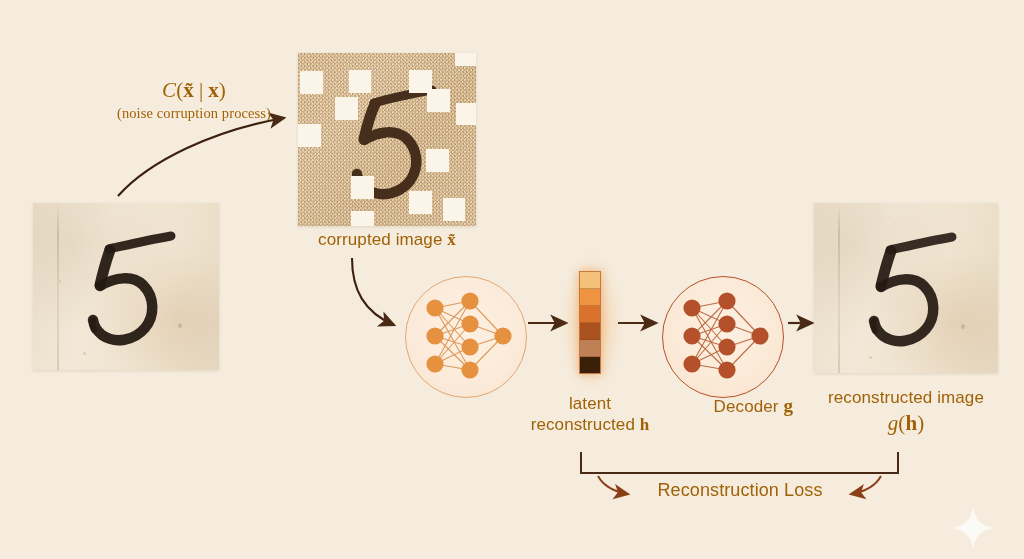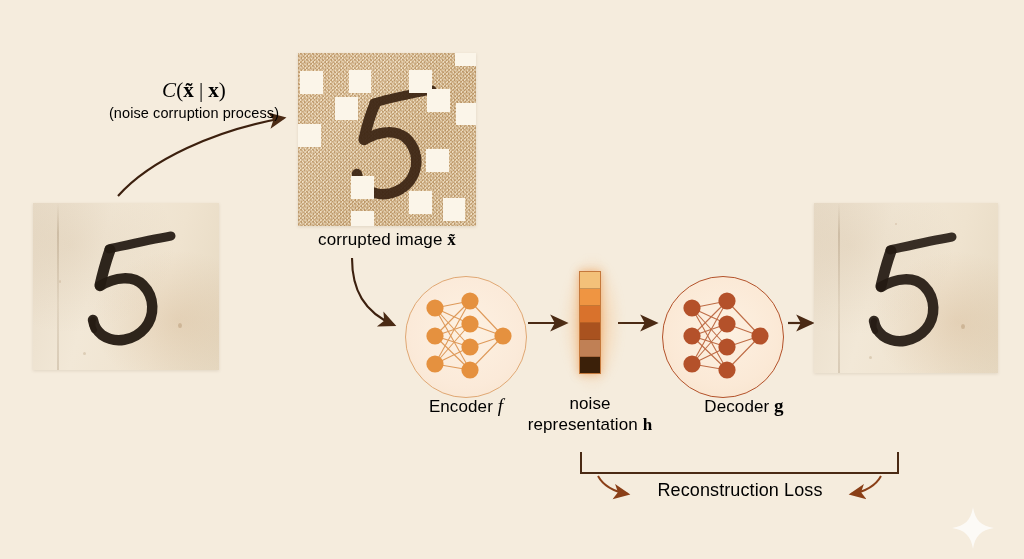--- a/index.html
+++ b/index.html
@@ -21,26 +21,26 @@
     width: 1024px;
     height: 559px;
   }
   .abs { position: absolute; }
 
   
   .lbl {
     position: absolute;
     text-align: center;
     font-size: 17px;
-    color: #000000;
+    color: #a16207;
     line-height: 1.22;
     white-space: nowrap;
     letter-spacing: .1px;
   }
-  .lbl.small { font-size: 14.5px; }
+  .lbl.small { font-size: 14.5px; font-family: Liberation Serif, serif; }
   .mathit { font-family: "Liberation Serif", serif; font-style: italic; }
   .mathbf { font-family: "Liberation Serif", serif; font-weight: bold; font-style: normal; }
   .mathcal { font-family: "Liberation Serif", serif; font-style: italic; }
   .formula {
     font-family: "Liberation Serif", "DejaVu Serif", serif;
     font-size: 21px;
     font-style: italic;
   }
   .formula .up { font-style: normal; }
 
@@ -238,38 +238,34 @@
           <circle cx="29" cy="59" r="8.6"></circle>
           <circle cx="29" cy="87" r="8.6"></circle>
         <circle cx="64" cy="24" r="8.6"></circle>
           <circle cx="64" cy="47" r="8.6"></circle>
         <circle cx="64" cy="70" r="8.6"></circle>
           <circle cx="64" cy="93" r="8.6"></circle>
         <circle cx="97" cy="59" r="8.6"></circle>
       </g>
     </svg>
   </div>
-  <div class="lbl" style="left:396px; top:394px; width:140px;">
-    <span>Encoder</span>
-    <span class="mathit" style="font-size:19px;">f</span>
-  </div>
 
   <div class="latent-glow" style="left:562px; top:256px; width:60px; height:134px;"></div>
   <div class="latent-bar" style="left:579px; top:271px; width:22px; height:103px;">
     <div class="latent-cell" style="background:#f3c179;"></div>
     <div class="latent-cell" style="background:#ef9542;"></div>
     <div class="latent-cell" style="background:#d9722c;"></div>
     <div class="latent-cell" style="background:#a9521f;"></div>
     <div class="latent-cell" style="background:#c08055;"></div>
     <div class="latent-cell" style="background:#3b2009;"></div>
   </div>
   <div class="lbl" style="left:510px; top:394px; width:160px;">
-    <div>noise</div>
+    <div>latent</div>
     <div>
-      <span>representation</span>
+      <span>reconstructed</span>
       <span class="mathbf">h</span>
     </div>
   </div>
 
   <div class="net-circle dec" style="left:662px; top:276px; width:122px; height:122px;">
     <svg width="122" height="122" viewBox="0 0 122 122">
       <g stroke="#b3562c" stroke-width="1.1" opacity=".85">
         <line x1="29" y1="31" x2="64" y2="24"></line>
           <line x1="29" y1="31" x2="64" y2="47"></line>
         <line x1="29" y1="31" x2="64" y2="70"></line>
@@ -292,40 +288,46 @@
           <circle cx="29" cy="59" r="8.6"></circle>
           <circle cx="29" cy="87" r="8.6"></circle>
         <circle cx="64" cy="24" r="8.6"></circle>
           <circle cx="64" cy="47" r="8.6"></circle>
         <circle cx="64" cy="70" r="8.6"></circle>
           <circle cx="64" cy="93" r="8.6"></circle>
         <circle cx="97" cy="59" r="8.6"></circle>
       </g>
     </svg>
   </div>
-  <div class="lbl" style="left:674px; top:394px; width:140px;">
+  <div class="lbl" style="left:653px; top:394px; width:140px;text-align:right;">
     <span>Decoder</span>
     <span class="mathbf" style="font-size:19px;">g</span>
   </div>
 
   <div class="panel paper" style="left:814px; top:203px; width:184px; height:170px;">
     <div class="speck" style="left:80%; top:71%; width:4px; height:5px; opacity:.5;"></div>
     <div class="speck" style="left:30%; top:90%; width:3px; height:3px; opacity:.4;"></div>
     <div class="speck" style="left:44%; top:12%; width:2px; height:2px; opacity:.35;"></div>
     <div class="digit-wrap">
       <svg width="184" height="170" viewBox="0 0 184 170">
         <g fill="none" stroke="#241a12" stroke-linecap="round" stroke-linejoin="round">
           <path d="M76,47 C94,43 115,38 138,34" stroke-width="9" opacity=".9"></path>
           <path d="M77,48 C73,59 70,70 67,83" stroke-width="11" opacity=".93"></path>
           <path d="M67,84 C82,75 100,73 110,83 C122,95 122,114 112,126 C101,139 82,142 69,133 C64,129 61,124 60,118" stroke-width="10.5" opacity=".93"></path>
           <path d="M60,118 C59,122 59,125 61,128" stroke-width="6" opacity=".78"></path>
         </g>
       </svg>
     </div>
   </div>
+  <div class="lbl" style="left:806px; top:388px; width:200px;">
+    <div>reconstructed image</div>
+    <div class="formula" style="margin-top:2px;">
+      <span class="mathit">g</span><span class="up">(</span><span class="mathbf">h</span><span class="up">)</span>
+    </div>
+  </div>
 
   <div class="lbl" style="left:620px; top:480px; width:240px; font-size:18px;">
     <span>Reconstruction Loss</span>
   </div>
 
   <div class="sparkle" style="left:948px; top:503px; width:50px; height:50px;">
     <svg width="50" height="50" viewBox="0 0 50 50">
       <path d="M25,4 C27,17 33,23 46,25 C33,27 27,33 25,46 C23,33 17,27 4,25 C17,23 23,17 25,4 Z" fill="#ffffff" opacity=".72"></path>
     </svg>
   </div>

